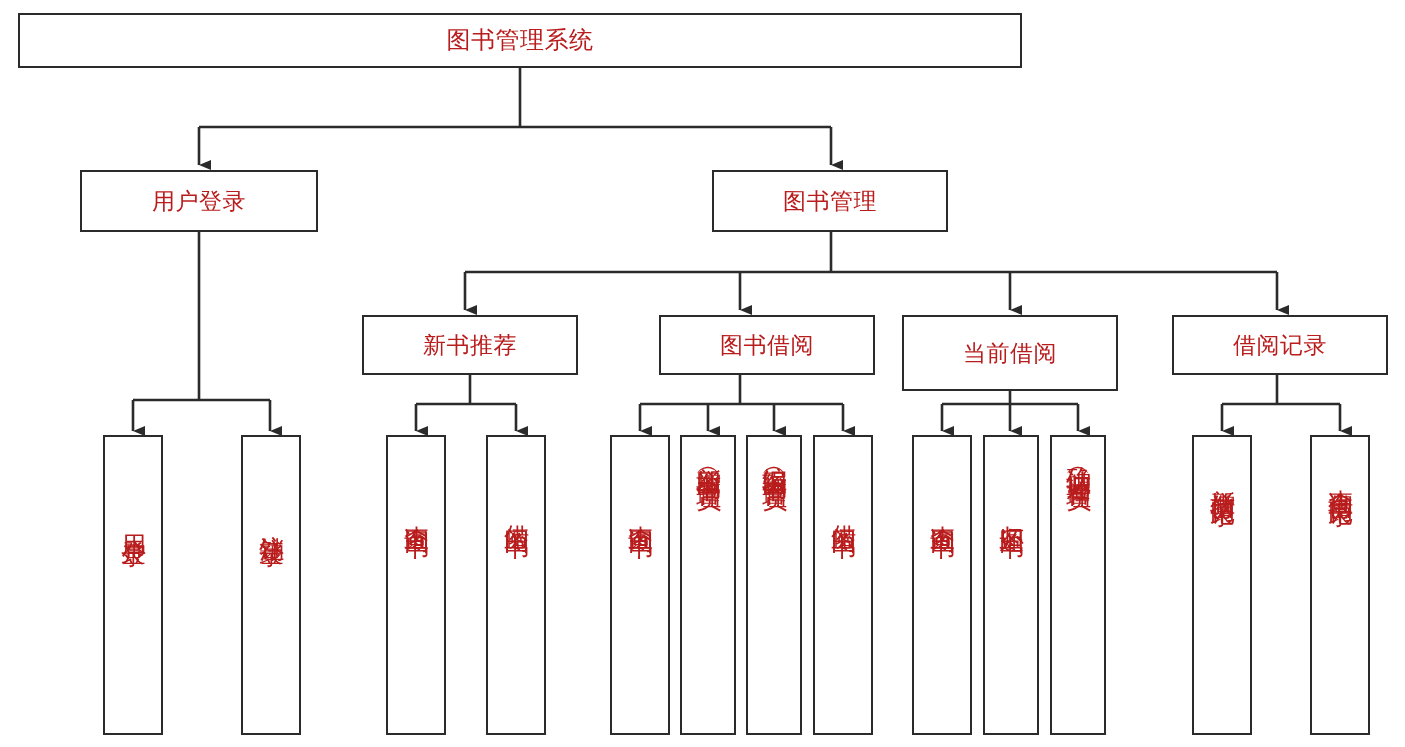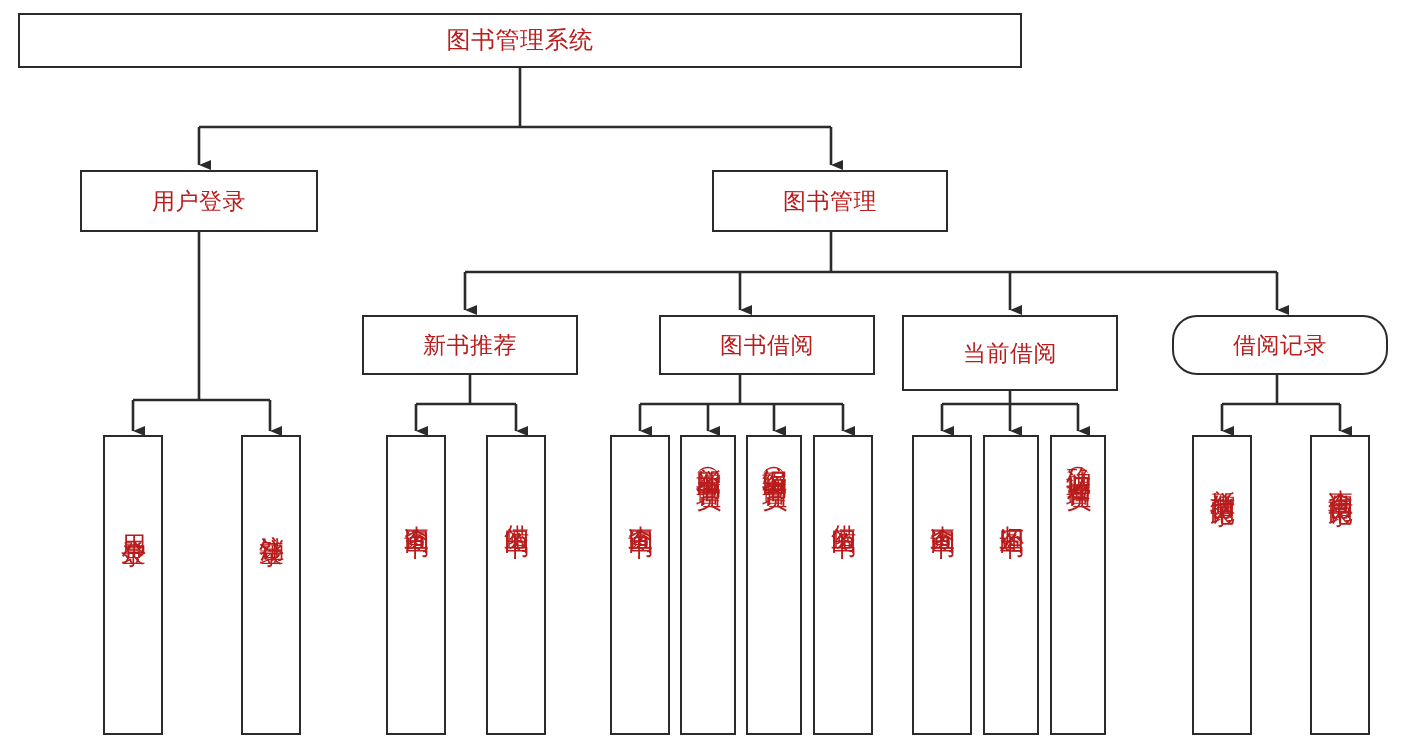--- a/index.html
+++ b/index.html
@@ -143,21 +143,21 @@
   </div>
 
   <div class="node h" style="left:632px;top:315px;width:216px;height:60px;margin-left:27px;">
     <span class="label">图书借阅</span>
   </div>
 
   <div class="node h" style="left:902px;top:315px;width:216px;height:76px;">
     <span class="label">当前借阅</span>
   </div>
 
-  <div class="node h" style="left:1172px;top:315px;width:216px;height:60px;border-radius:25px;">
+  <div class="node h" style="left:1172px;top:315px;width:216px;height:60px;">
     <span class="label">借阅记录</span>
   </div>
 
   <div class="node v" style="left:103px;top:435px;width:60px;height:300px;padding-top:78px;">
     <span class="label">用户登录</span>
   </div>
 
   <div class="node v" style="left:241px;top:435px;width:60px;height:300px;padding-top:78px;">
     <span class="label">注销登录</span>
   </div>

